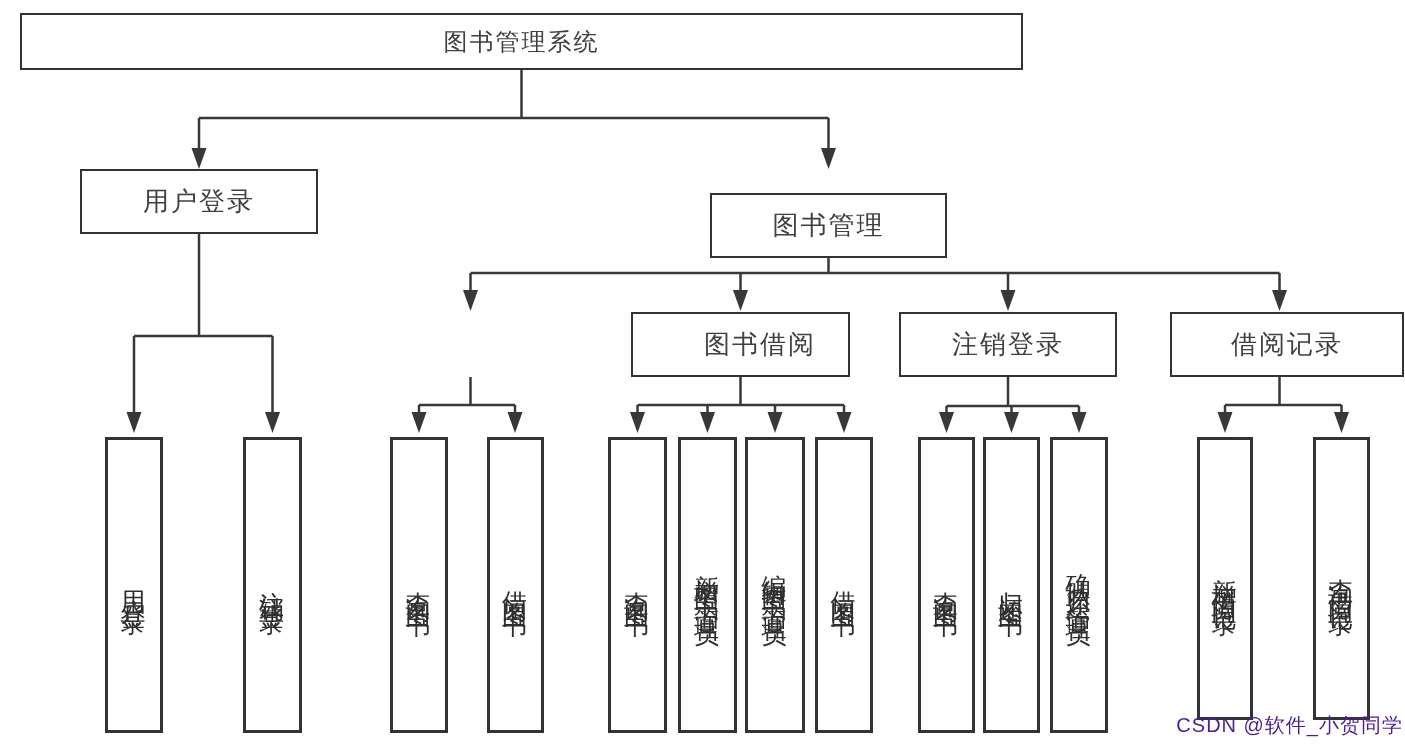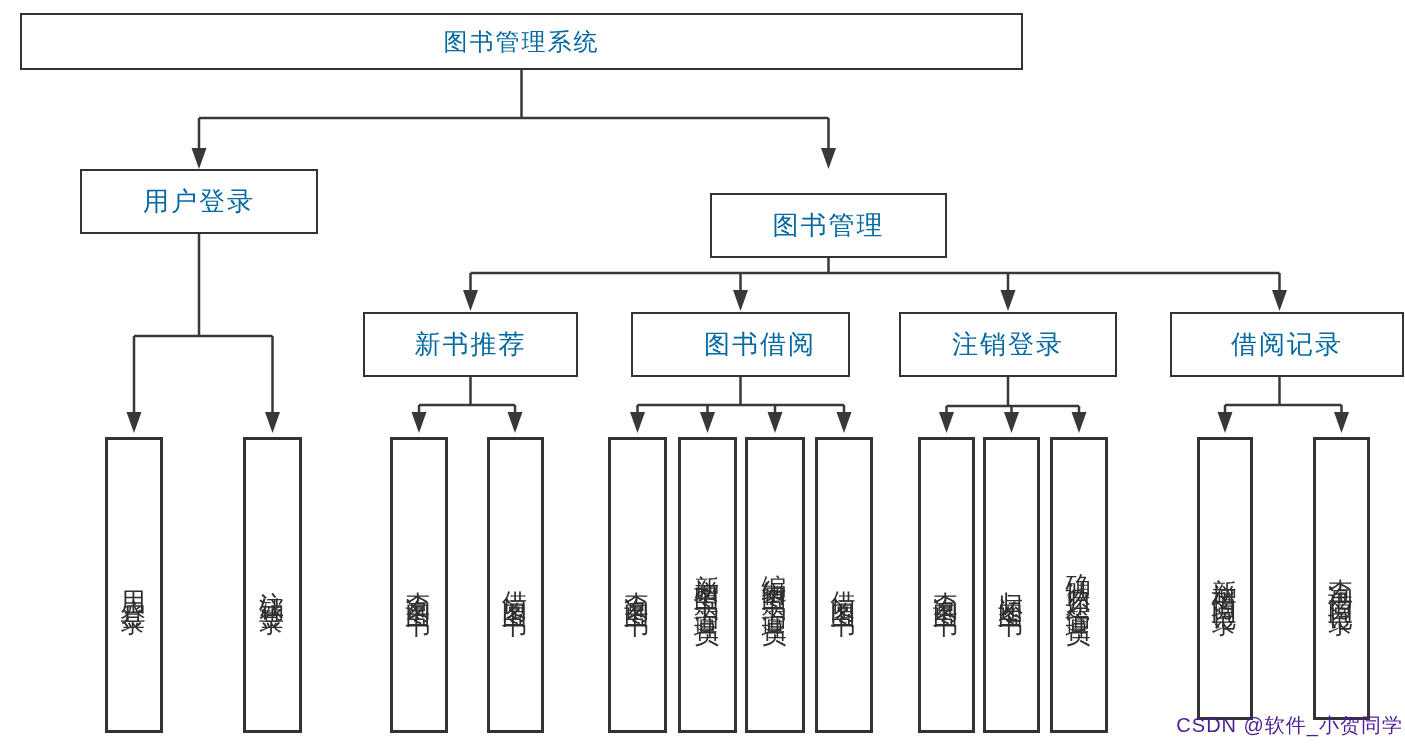--- a/index.html
+++ b/index.html
@@ -23,21 +23,21 @@
     height: 747px;
   }
   .node {
     position: absolute;
     box-sizing: border-box;
     border: 2.5px solid #333333;
     background: #ffffff;
     display: flex;
     align-items: center;
     justify-content: center;
-    color: #0369a1;
+    color: #404040;
     font-size: 26px;
     letter-spacing: 2px;
     white-space: nowrap;
   }
   .node.root { font-size: 24px; }
   .vnode {
     position: absolute;
     box-sizing: border-box;
     border: 3px solid #333333;
     background: #ffffff;
@@ -108,21 +108,20 @@
       <polygon points="1217.5,412 1232.5,412 1225,433"></polygon>
       <polygon points="1334,412 1349,412 1341.5,433"></polygon>
     </g>
   </svg>
 
   <div class="node root" style="left:20px; top:13px; width:1003px; height:57px;">图书管理系统</div>
 
   <div class="node" style="left:80px; top:169px; width:238px; height:65px;">用户登录</div>
   <div class="node" style="left:710px; top:169px; width:237px; height:65px;margin-top:24px;">图书管理</div>
 
-  <div class="node" style="left:363px; top:312px; width:215px; height:65px;">新书推荐</div>
   <div class="node" style="left:631px; top:312px; width:219px; height:65px;padding-left:39px;">图书借阅</div>
   <div class="node" style="left:899px; top:312px; width:218px; height:65px;">注销登录</div>
   <div class="node" style="left:1170px; top:312px; width:234px; height:65px;">借阅记录</div>
 
   <div class="vnode" style="left:105px; width:58px;">用户登录</div>
   <div class="vnode" style="left:243px; width:59px;">注销登录</div>
 
   <div class="vnode" style="left:390px; width:58px;">查询图书</div>
   <div class="vnode" style="left:487px; width:57px;">借阅图书</div>
 

